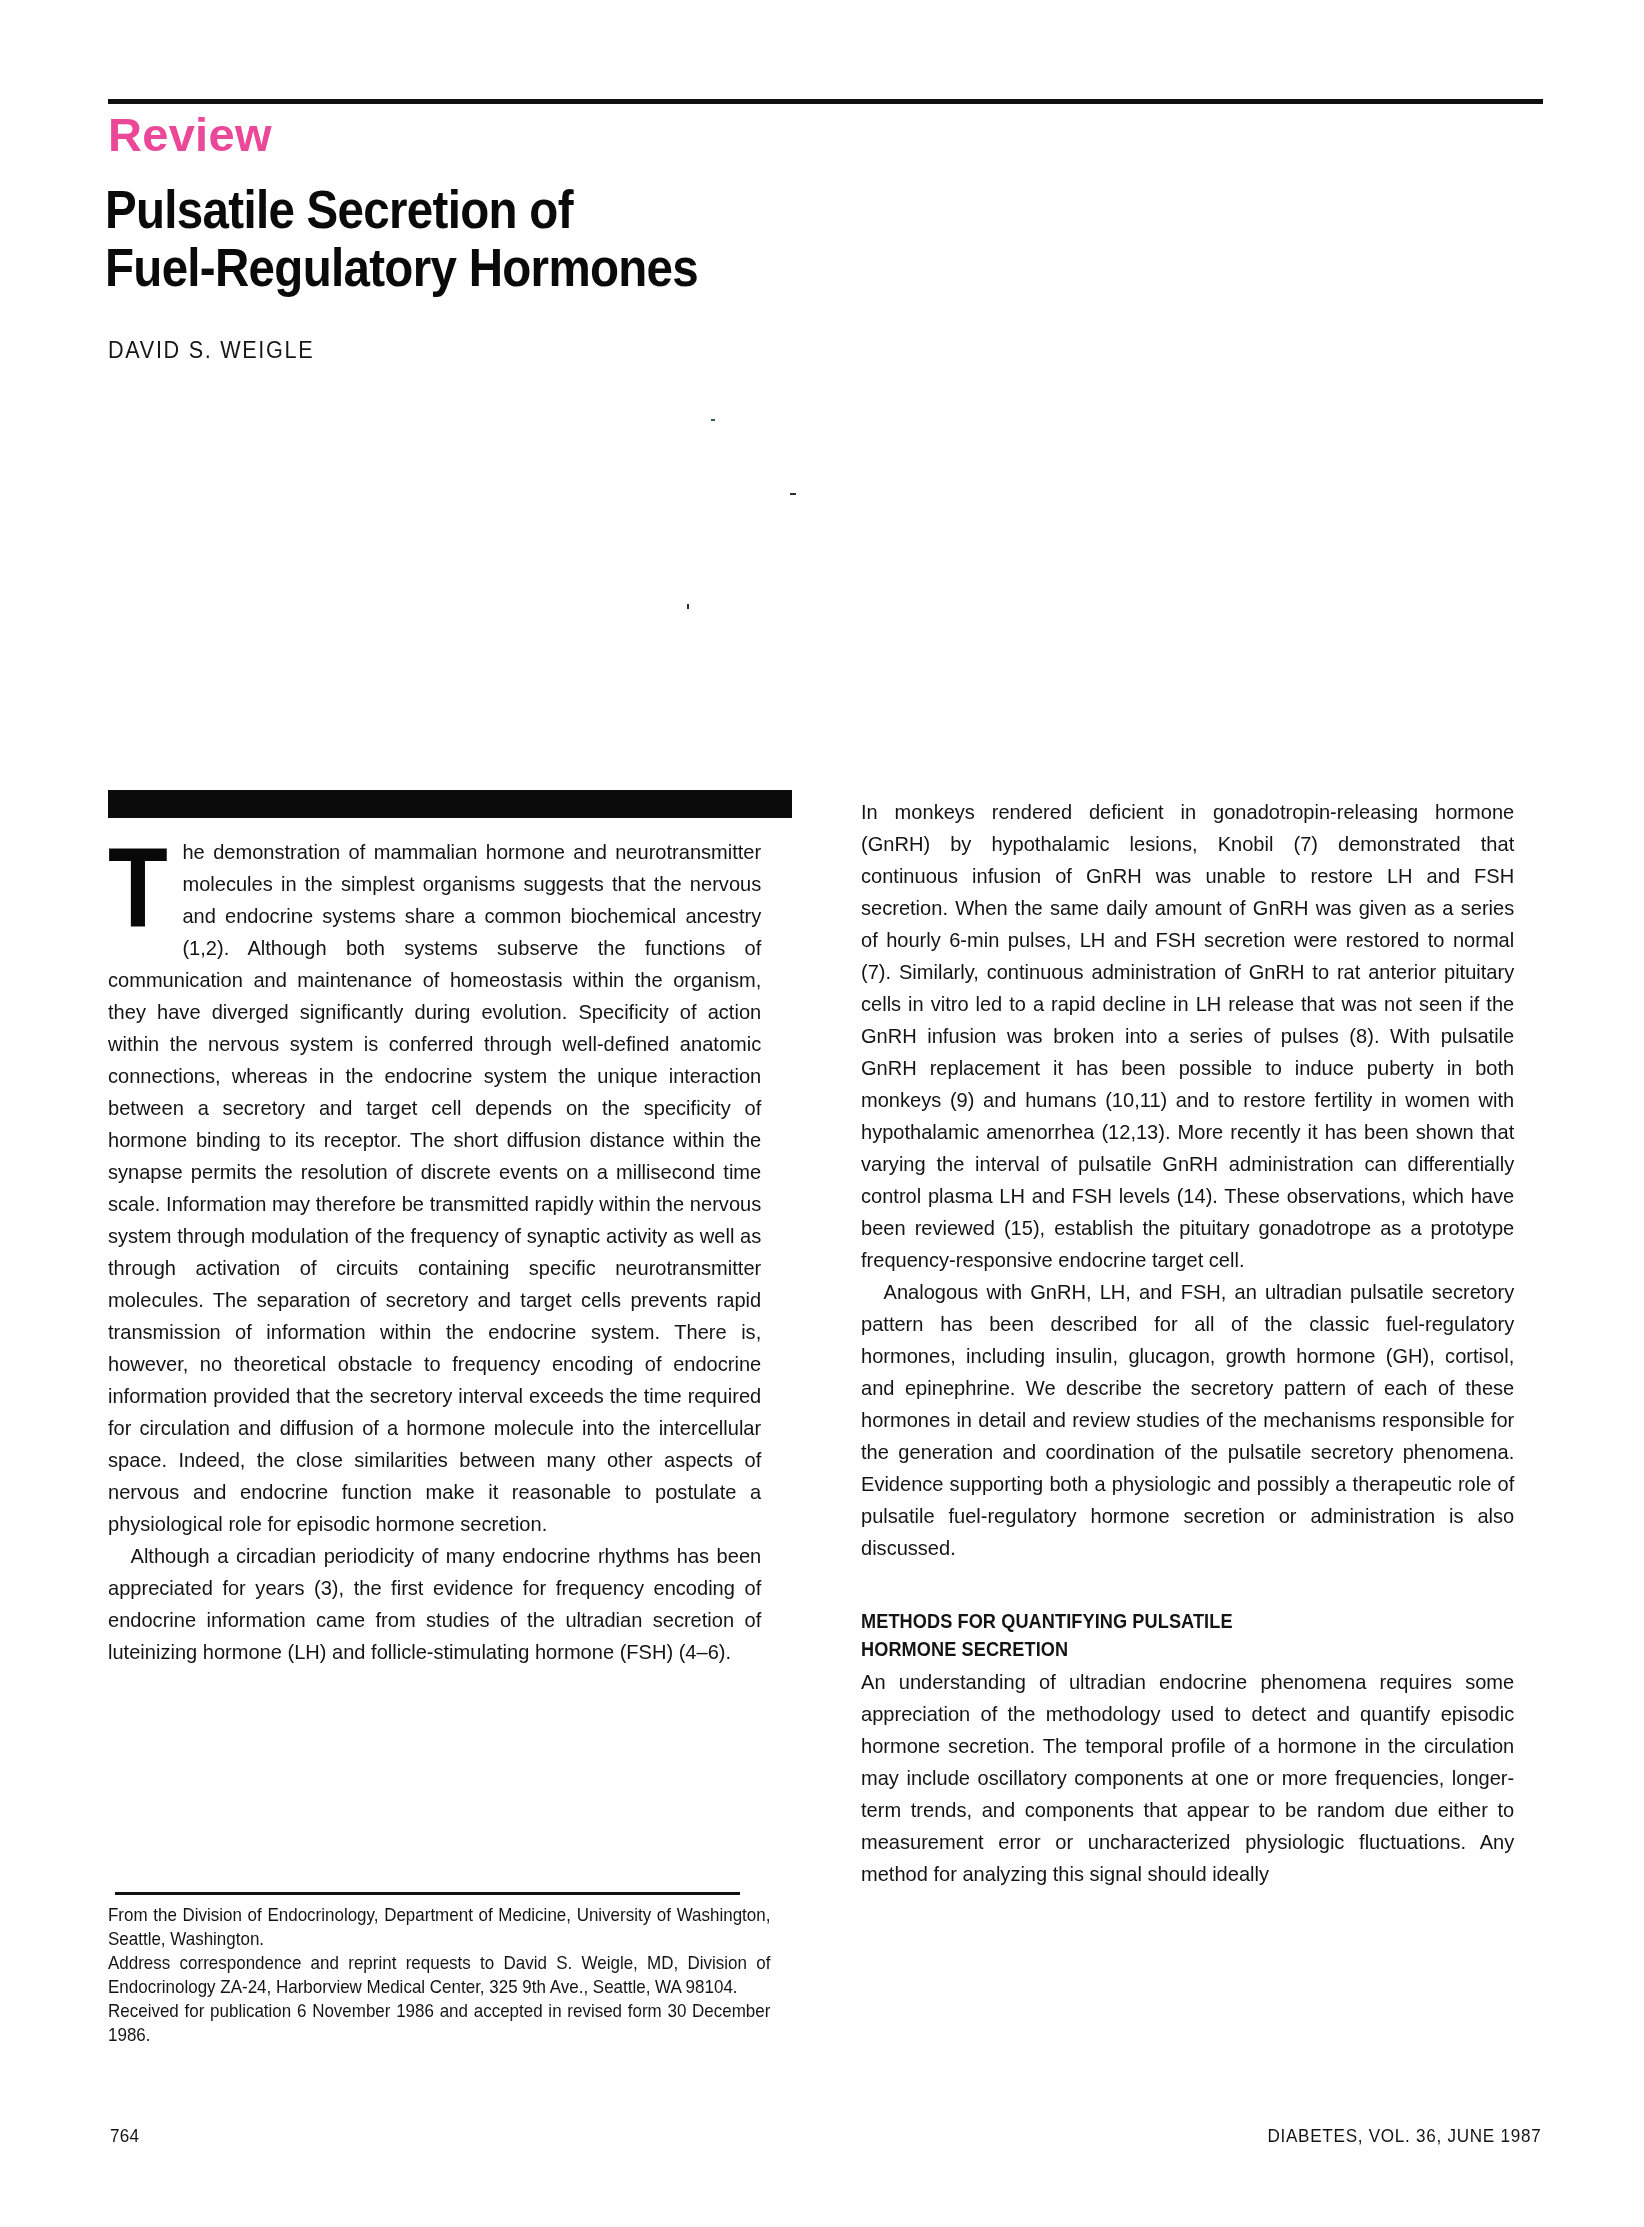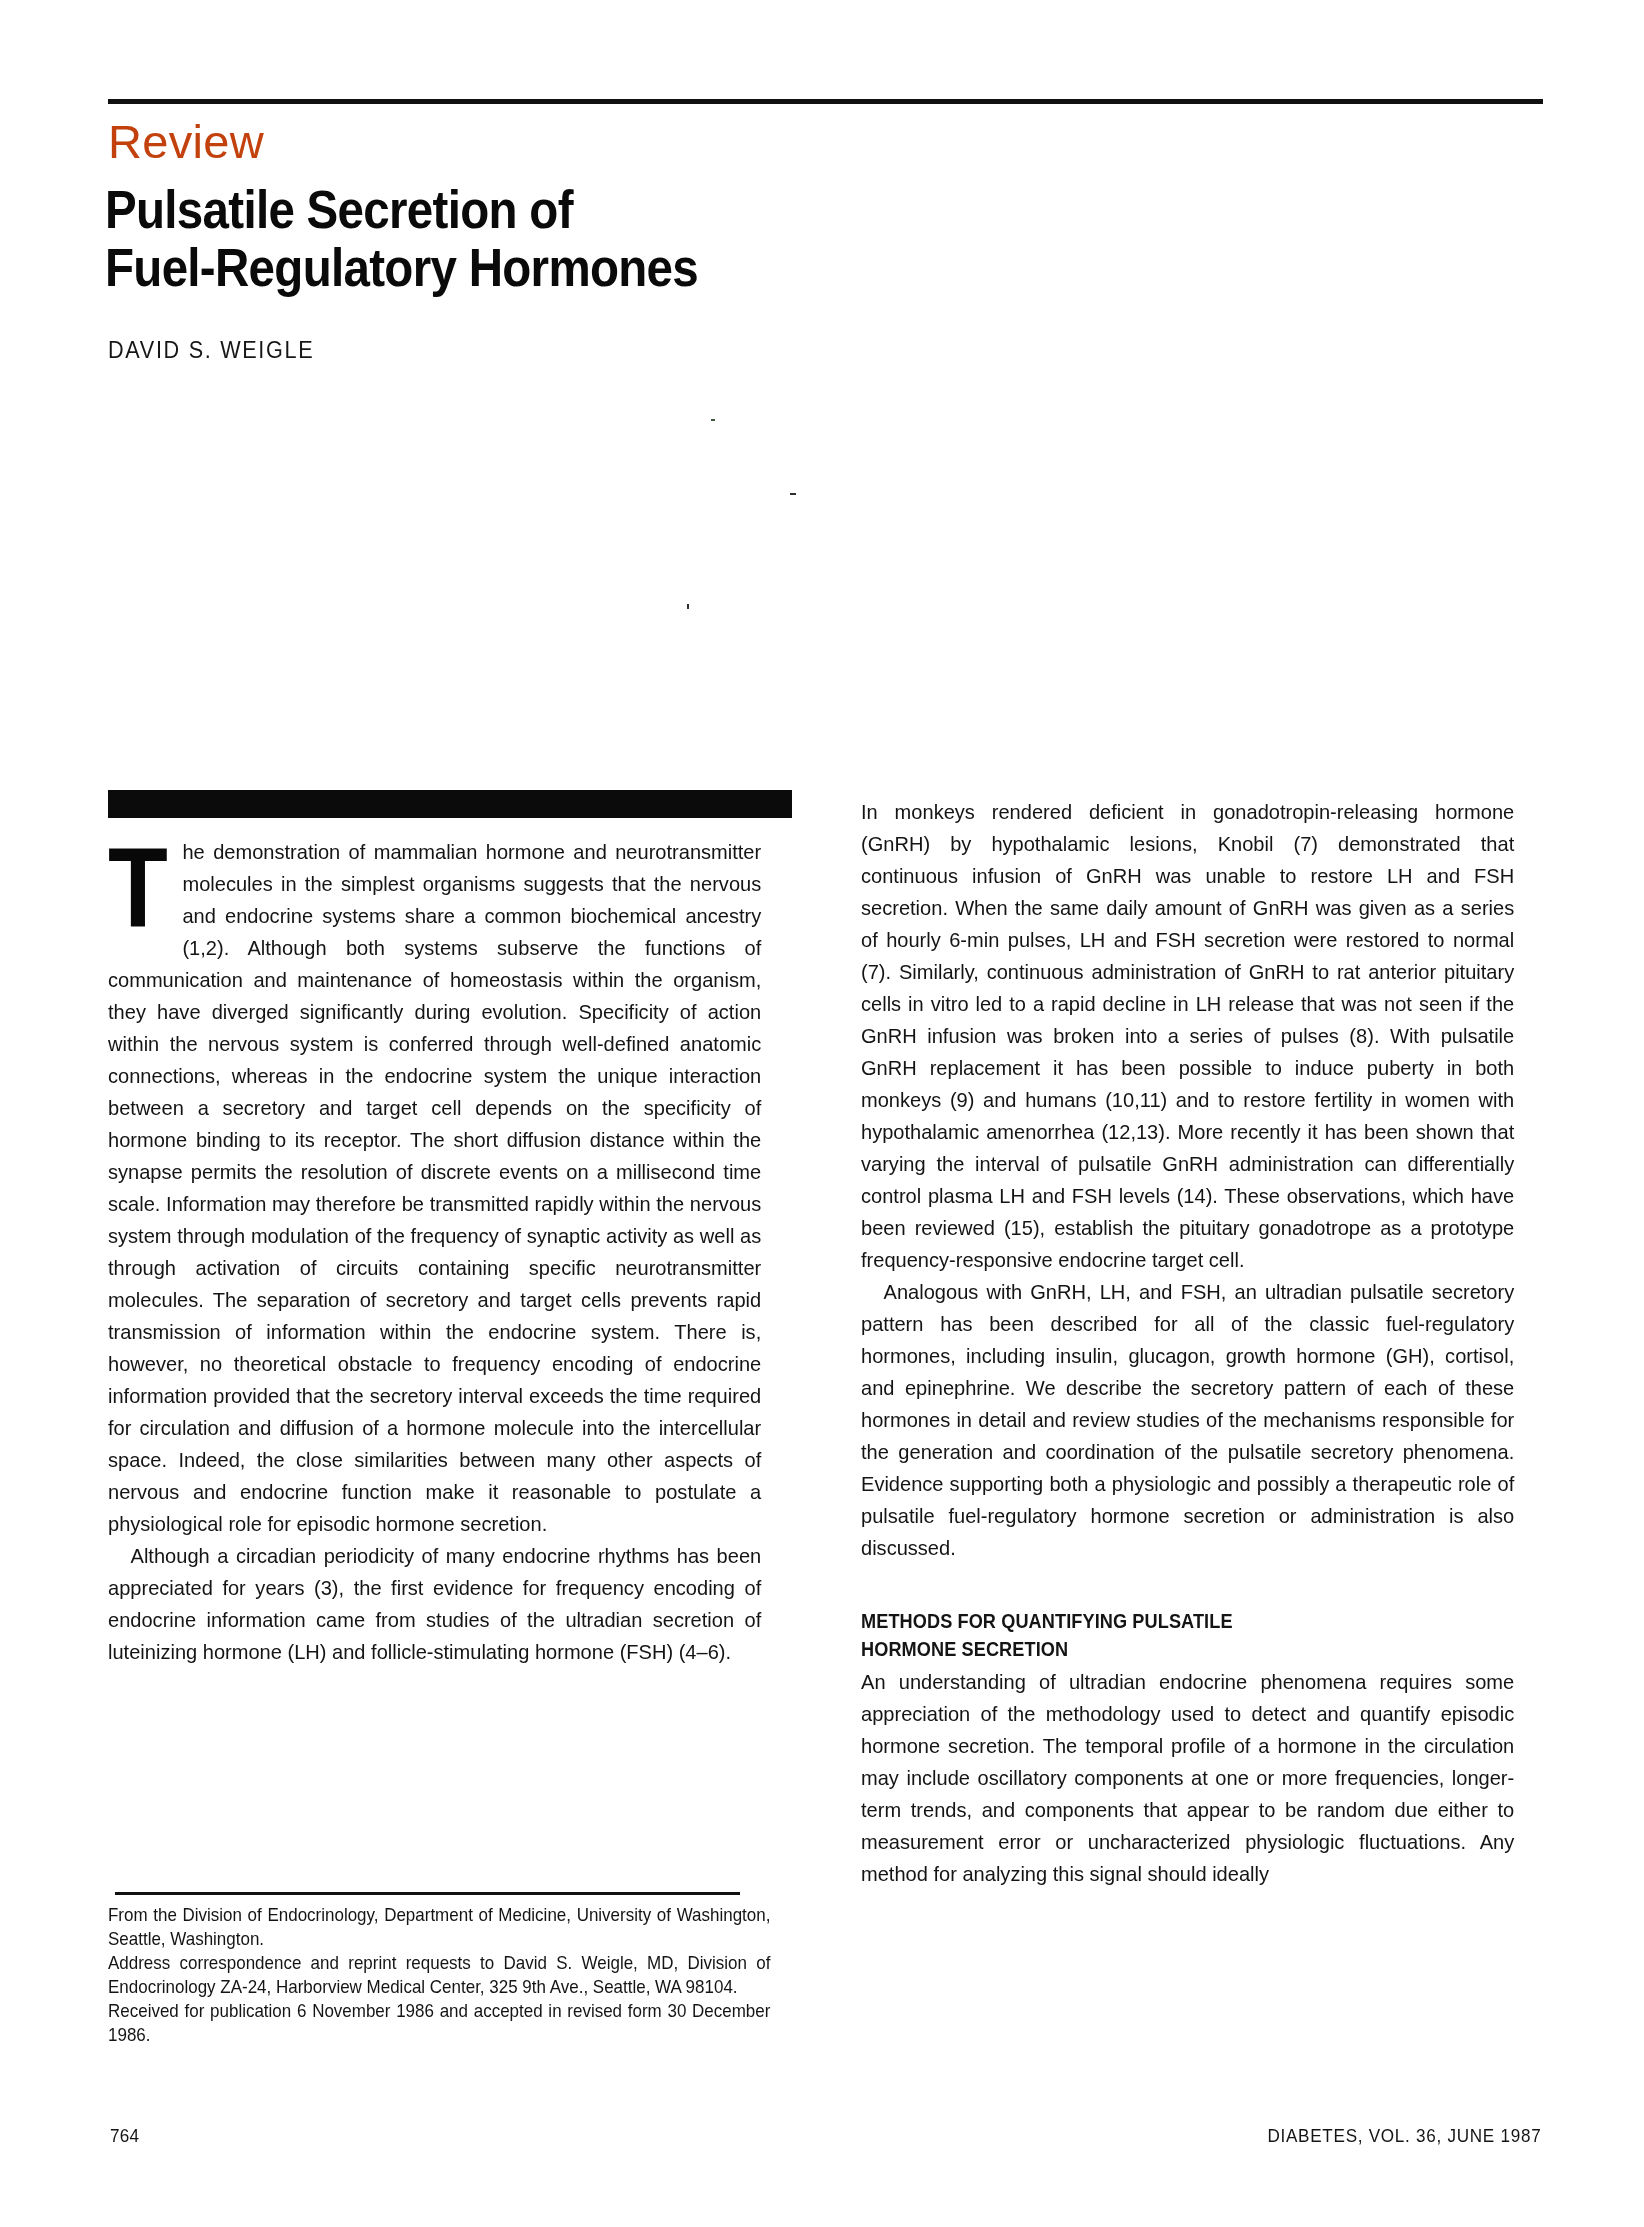--- a/index.html
+++ b/index.html
@@ -30,26 +30,26 @@
     left: 108px;
     top: 99px;
     width: 1435px;
     height: 4.9px;
     background: #111;
   }
 
   .kicker {
     position: absolute;
     left: 108px;
-    top: 115px;
+    top: 108px;
     font-size: 47px;
     line-height: 53px;
-    font-weight: 400;
+    font-weight: 700;
     letter-spacing: 0.3px;
-    color: #c2410c;
+    color: #ec4899;
     font-family: "Liberation Sans", "DejaVu Sans", sans-serif;
   }
 
   .doc-title {
     position: absolute;
     left: 105px;
     top: 180px;
     width: 1041px;
     font-size: 54px;
     line-height: 58px;

